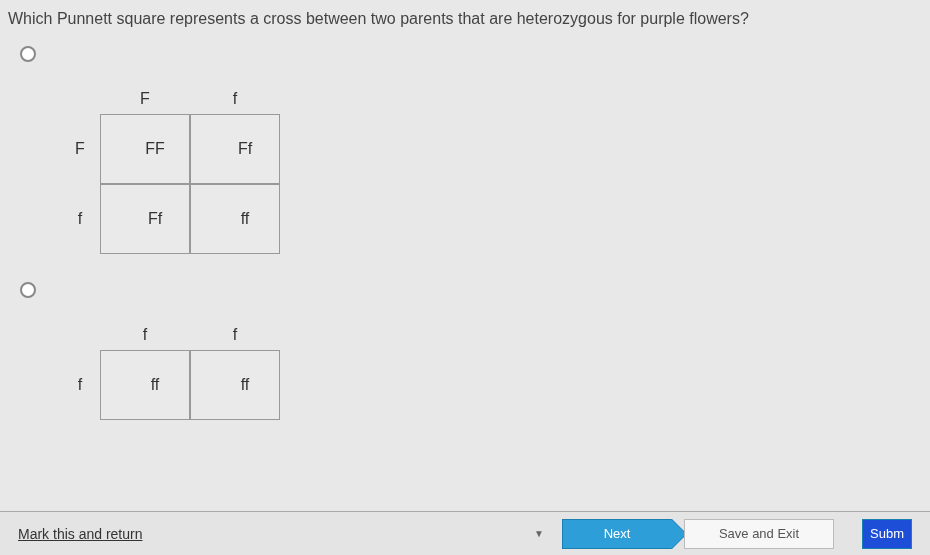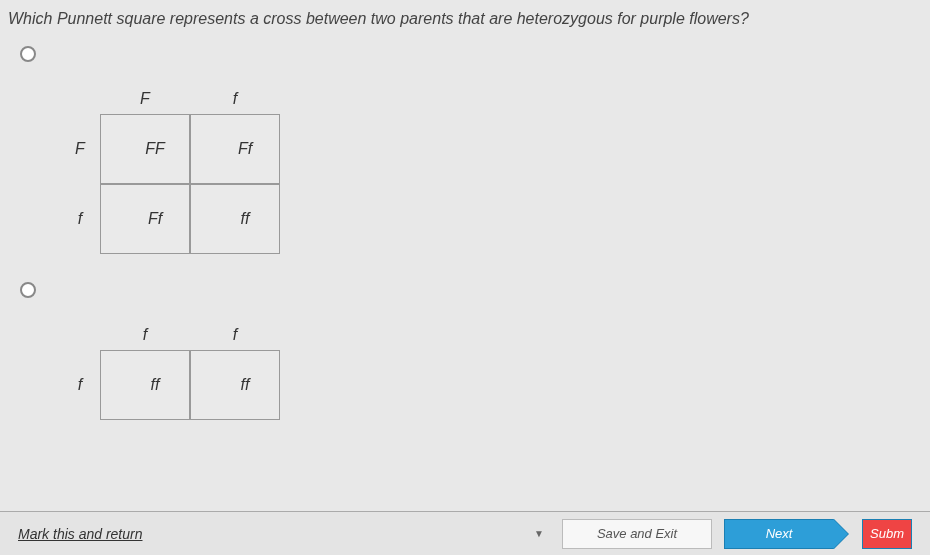--- a/index.html
+++ b/index.html
@@ -1,15 +1,15 @@
 <!DOCTYPE html>
 <html><head>
   <meta charset="utf-8">
   <style>
-    * { margin: 0; padding: 0; box-sizing: border-box; font-style: italic; }
+    * { margin: 0; padding: 0; box-sizing: border-box; }
     body {
       font-family: Arial, sans-serif;
       background: #e8e8e8;
       width: 930px;
       height: 555px;
       position: relative;
       color: #333;
     }
     .question {
       padding: 10px 8px;
@@ -122,21 +122,21 @@
       position: absolute;
       right: -16px;
       top: -1px;
       width: 0; height: 0;
       border-top: 15px solid transparent;
       border-bottom: 15px solid transparent;
       border-left: 15px solid #1b7fb3;
     }
     .btn-submit {
       width: 50px;
-      background: #ef4444;
+      background: #1d4ed8;
       color: #fff;
       border: 1px solid #1b7fb3;
       margin-left: 28px;
     }
   </style>
 </head>
 <body>
 
 <div class="question">Which Punnett square represents a cross between two parents that are heterozygous for purple flowers?</div>
 
@@ -173,16 +173,16 @@
       <div class="cell">ff</div>
     </div>
   </div>
 
 </div>
 
 <div class="footer">
   <span class="mark-link">Mark this and return</span>
   <div class="footer-spacer"></div>
   <span class="caret-down">▼</span>
+  <div class="btn btn-next">Next</div>
   <div class="btn btn-save">Save and Exit</div>
-  <div class="btn btn-next">Next</div>
   <div class="btn btn-submit">Subm</div>
 </div>
 
 </body></html>

